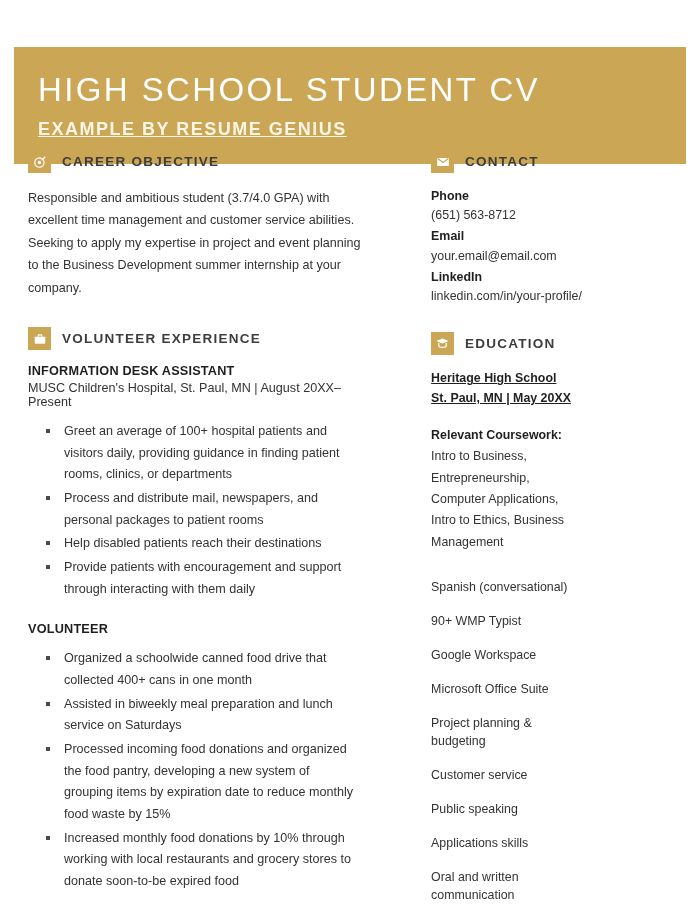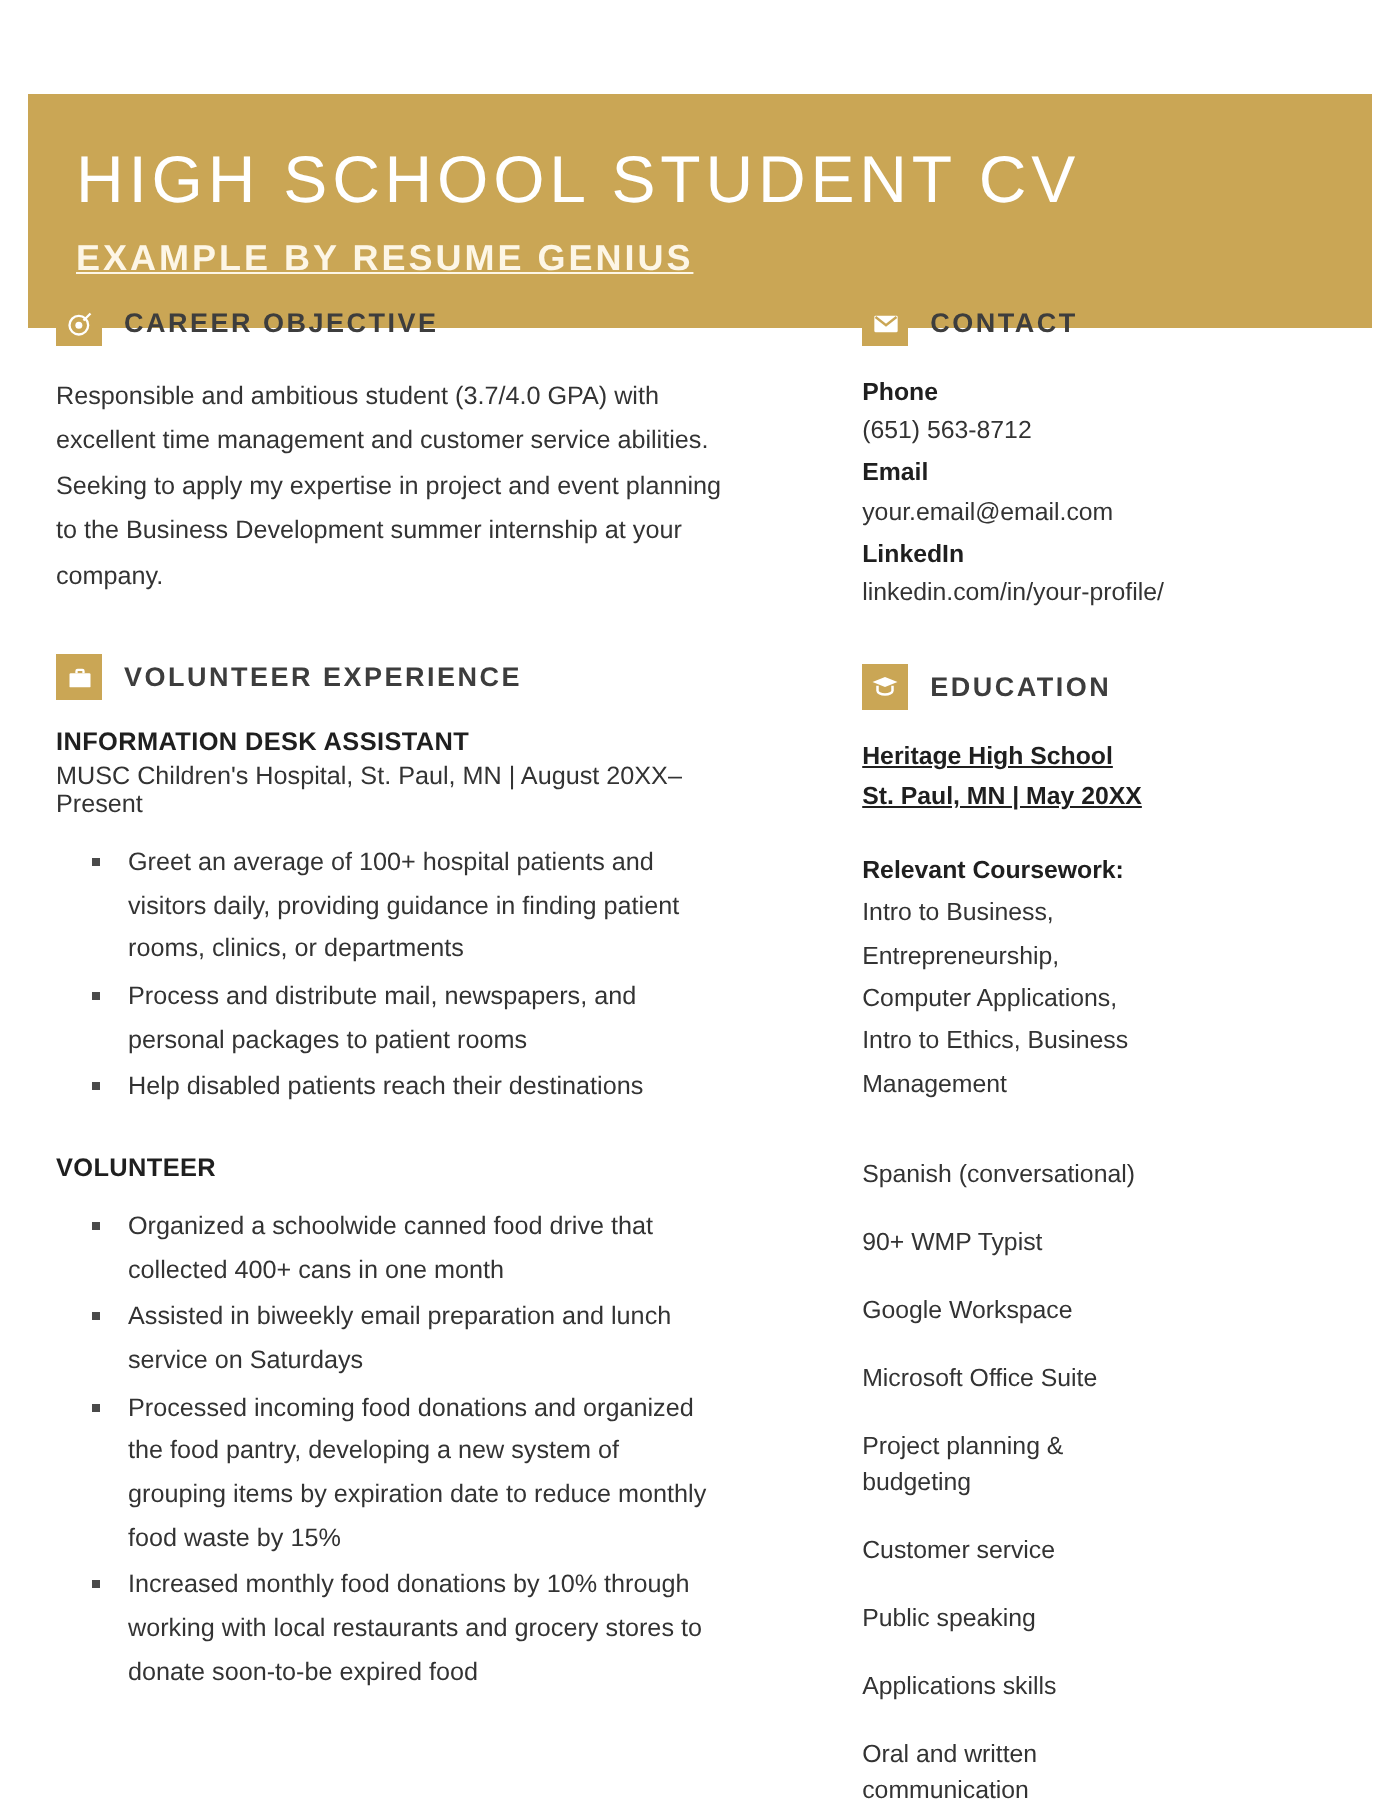--- a/index.html
+++ b/index.html
@@ -220,28 +220,29 @@
           <span class="section-title">VOLUNTEER EXPERIENCE</span>
         </div>
 
         <div class="job">
           <div class="job-title">INFORMATION DESK ASSISTANT</div>
           <div class="job-meta">MUSC Children's Hospital, St. Paul, MN | August 20XX–Present</div>
           <ul class="bullets">
             <li>Greet an average of 100+ hospital patients and visitors daily, providing guidance in finding patient rooms, clinics, or departments</li>
             <li>Process and distribute mail, newspapers, and personal packages to patient rooms</li>
             <li>Help disabled patients reach their destinations</li>
+            <li>Provide patients with encouragement and support through interacting with them daily</li>
           </ul>
         </div>
 
         <div class="job">
           <div class="job-title">VOLUNTEER</div>
           <ul class="bullets">
             <li>Organized a schoolwide canned food drive that collected 400+ cans in one month</li>
-            <li>Assisted in biweekly email preparation and lunch service on Saturdays</li>
+            <li>Assisted in biweekly meal preparation and lunch service on Saturdays</li>
             <li>Processed incoming food donations and organized the food pantry, developing a new system of grouping items by expiration date to reduce monthly food waste by 15%</li>
             <li>Increased monthly food donations by 10% through working with local restaurants and grocery stores to donate soon-to-be expired food</li>
           </ul>
         </div>
       </div>
 
     </div>
 
     <div class="col-right">
 

